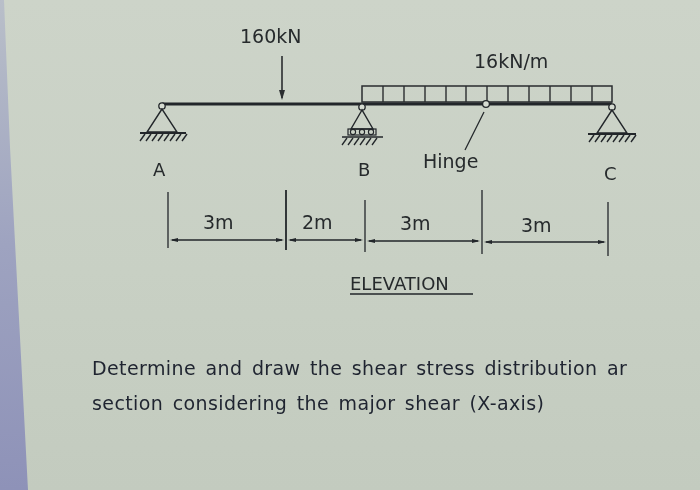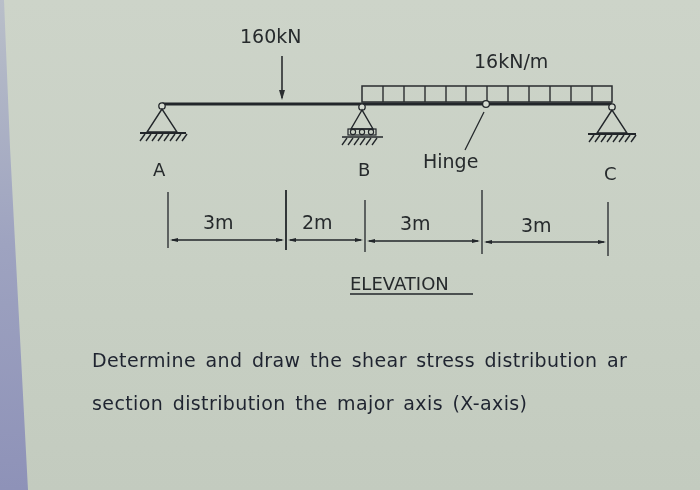--- a/index.html
+++ b/index.html
@@ -16,21 +16,21 @@
     position: absolute; left: 0; top: 0; width: 40px; height: 490px;
     background: linear-gradient(180deg, #b9bfc9 0%, #9ea3c0 50%, #8e92b8 100%);
     clip-path: polygon(0 0, 4px 0, 10px 30%, 28px 100%, 0 100%);
   }
   svg.diagram { position: absolute; left: 0; top: 0; }
   .lbl { fill: #262a2c; font-family: "DejaVu Sans", sans-serif; }
   .q-text {
     position: absolute; left: 92px; color: #1f2430;
     font-size: 19px; letter-spacing: 0.4px; white-space: nowrap; word-spacing: 3px;
   }
-  .q1 { top: 349px; }
+  .q1 { top: 357px; }
   .q2 { top: 392px; }
 </style>
 </head>
 <body>
 
 <div class="screen"></div>
 <div class="edge-strip"></div>
 
 <svg class="diagram" width="700" height="490" viewBox="0 0 700 490">
 
@@ -143,13 +143,13 @@
   <text class="lbl" x="203" y="229" font-size="19">3m</text>
   <text class="lbl" x="302" y="229" font-size="19">2m</text>
   <text class="lbl" x="400" y="230" font-size="19">3m</text>
   <text class="lbl" x="521" y="232" font-size="19">3m</text>
 
   <text class="lbl" x="350" y="290" font-size="18">ELEVATION</text>
   <line x1="350" y1="294" x2="473" y2="294" stroke="#22262a" stroke-width="1.3"></line>
 </svg>
 
 <div class="q-text q1">Determine and draw the shear stress distribution ar</div>
-<div class="q-text q2">section distribution the major axis (X-axis)</div>
+<div class="q-text q2">section considering the major shear (X-axis)</div>
 
 </body></html>

